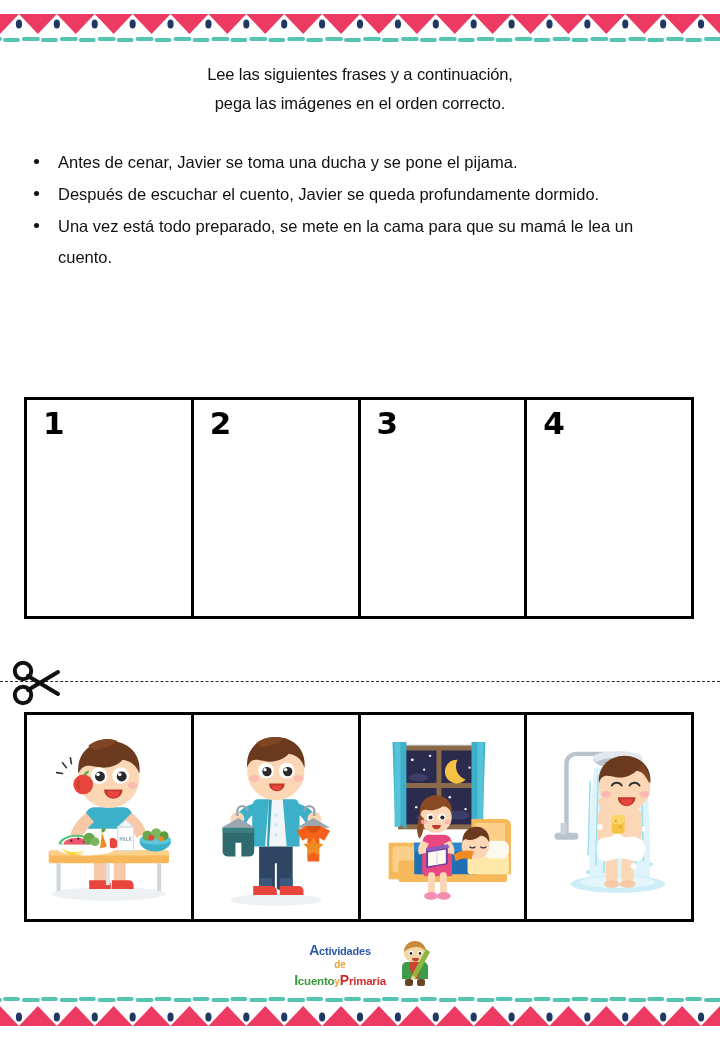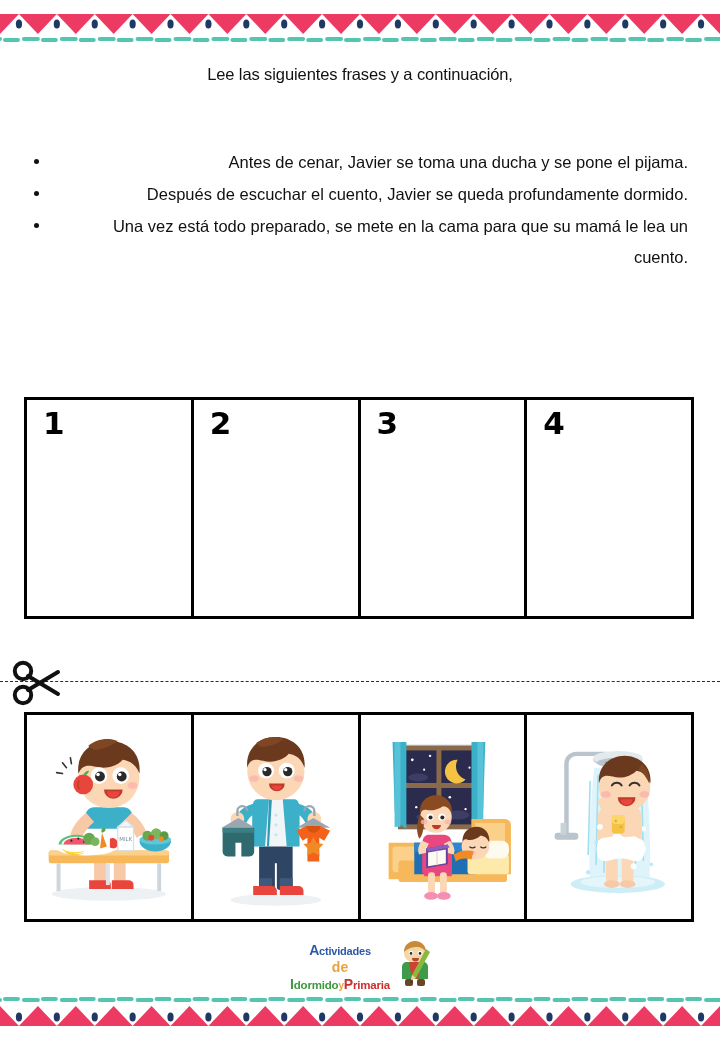--- a/index.html
+++ b/index.html
@@ -52,21 +52,20 @@
     top: 147px;
     width: 660px;
     font-size: 16.5px;
     color: #111111;
     line-height: 31px;
   }
   .bullet-row {
     position: relative;
     padding-left: 30px;
     margin-bottom: 1px;
-    text-align: right;
   }
   .bullet-dot {
     position: absolute;
     left: 6px;
     top: 12px;
     width: 5px;
     height: 5px;
     border-radius: 50%;
     background: #111111;
   }
@@ -165,21 +164,21 @@
   .logo-l1 {
     font-size: 11px;
     font-weight: bold;
     color: #2e57a8;
     letter-spacing: -0.2px;
     display: block;
   }
   .logo-l1 .cap { font-size: 14px; }
   .logo-l2 {
     display: block;
-    font-size: 14px;
+    font-size: 10px;
     font-weight: bold;
     color: #e8a33d;
     margin-top: 3px;
   }
   .logo-l3 {
     display: block;
     font-size: 11.5px;
     font-weight: bold;
     margin-top: 3px;
     letter-spacing: -0.2px;
@@ -288,20 +287,21 @@
           <rect x="666.1578947368421" y="23" width="17.94736842105263" height="4" rx="2" fill="#55C4B0"></rect>
           <rect x="685.1052631578947" y="24" width="16.94736842105263" height="4" rx="2" fill="#55C4B0"></rect>
           <rect x="704.0526315789474" y="23" width="17.94736842105263" height="4" rx="2" fill="#55C4B0"></rect>
           <rect x="723" y="24" width="16.94736842105263" height="4" rx="2" fill="#55C4B0"></rect>
         </g>
     </svg>
   </div>
 
   <div class="heading">
     <span class="hl">Lee las siguientes frases y a continuación,</span>
+    <span class="hl">pega las imágenes en el orden correcto.</span>
   </div>
 
   <div class="bullets">
     <div class="bullet-row">
       <span class="bullet-dot"></span>
       <span class="bullet-text">Antes de cenar, Javier se toma una ducha y se pone el pijama.</span>
     </div>
     <div class="bullet-row">
       <span class="bullet-dot"></span>
       <span class="bullet-text">Después de escuchar el cuento, Javier se queda profundamente dormido.</span>
@@ -626,21 +626,21 @@
         <circle cx="70" cy="128" r="2" fill="#bfe9f4"></circle>
       </svg>
     </div>
 
   </div>
 
   <div class="logo">
     <div class="logo-text">
       <span class="logo-l1"><span class="cap">A</span><span>ctividades</span></span>
       <span class="logo-l2">de</span>
-      <span class="logo-l3"><span class="logo-inf"><span class="cap">I</span><span>dormido</span></span><span class="logo-y">y</span><span class="logo-pri"><span class="cap">P</span><span>rimaria</span></span></span>
+      <span class="logo-l3"><span class="logo-inf"><span class="cap">I</span><span>cuento</span></span><span class="logo-y">y</span><span class="logo-pri"><span class="cap">P</span><span>rimaria</span></span></span>
     </div>
     <svg class="logo-mascot" viewBox="0 0 44 46" xmlns="http://www.w3.org/2000/svg">
       <ellipse cx="22" cy="12" rx="11" ry="10" fill="#f4d7a8"></ellipse>
       <path d="M11 11c0-7 5-11 11-11s11 4 11 11c-2-3-5-5-9-5s-9 1-13 5z" fill="#c98a3a"></path>
       <circle cx="18" cy="12" r="2.3" fill="#fff"></circle>
         <circle cx="27" cy="12" r="2.3" fill="#fff"></circle>
       <circle cx="18" cy="12.4" r="1.3" fill="#2a2a2a"></circle>
         <circle cx="27" cy="12.4" r="1.3" fill="#2a2a2a"></circle>
       <path d="M19 17h7a3.5 3.5 0 0 1-7 0z" fill="#b5492e"></path>
       <path d="M14 21h16c3 0 5 2 5 5v12H9V26c0-3 2-5 5-5z" fill="#3f9a4a"></path>

